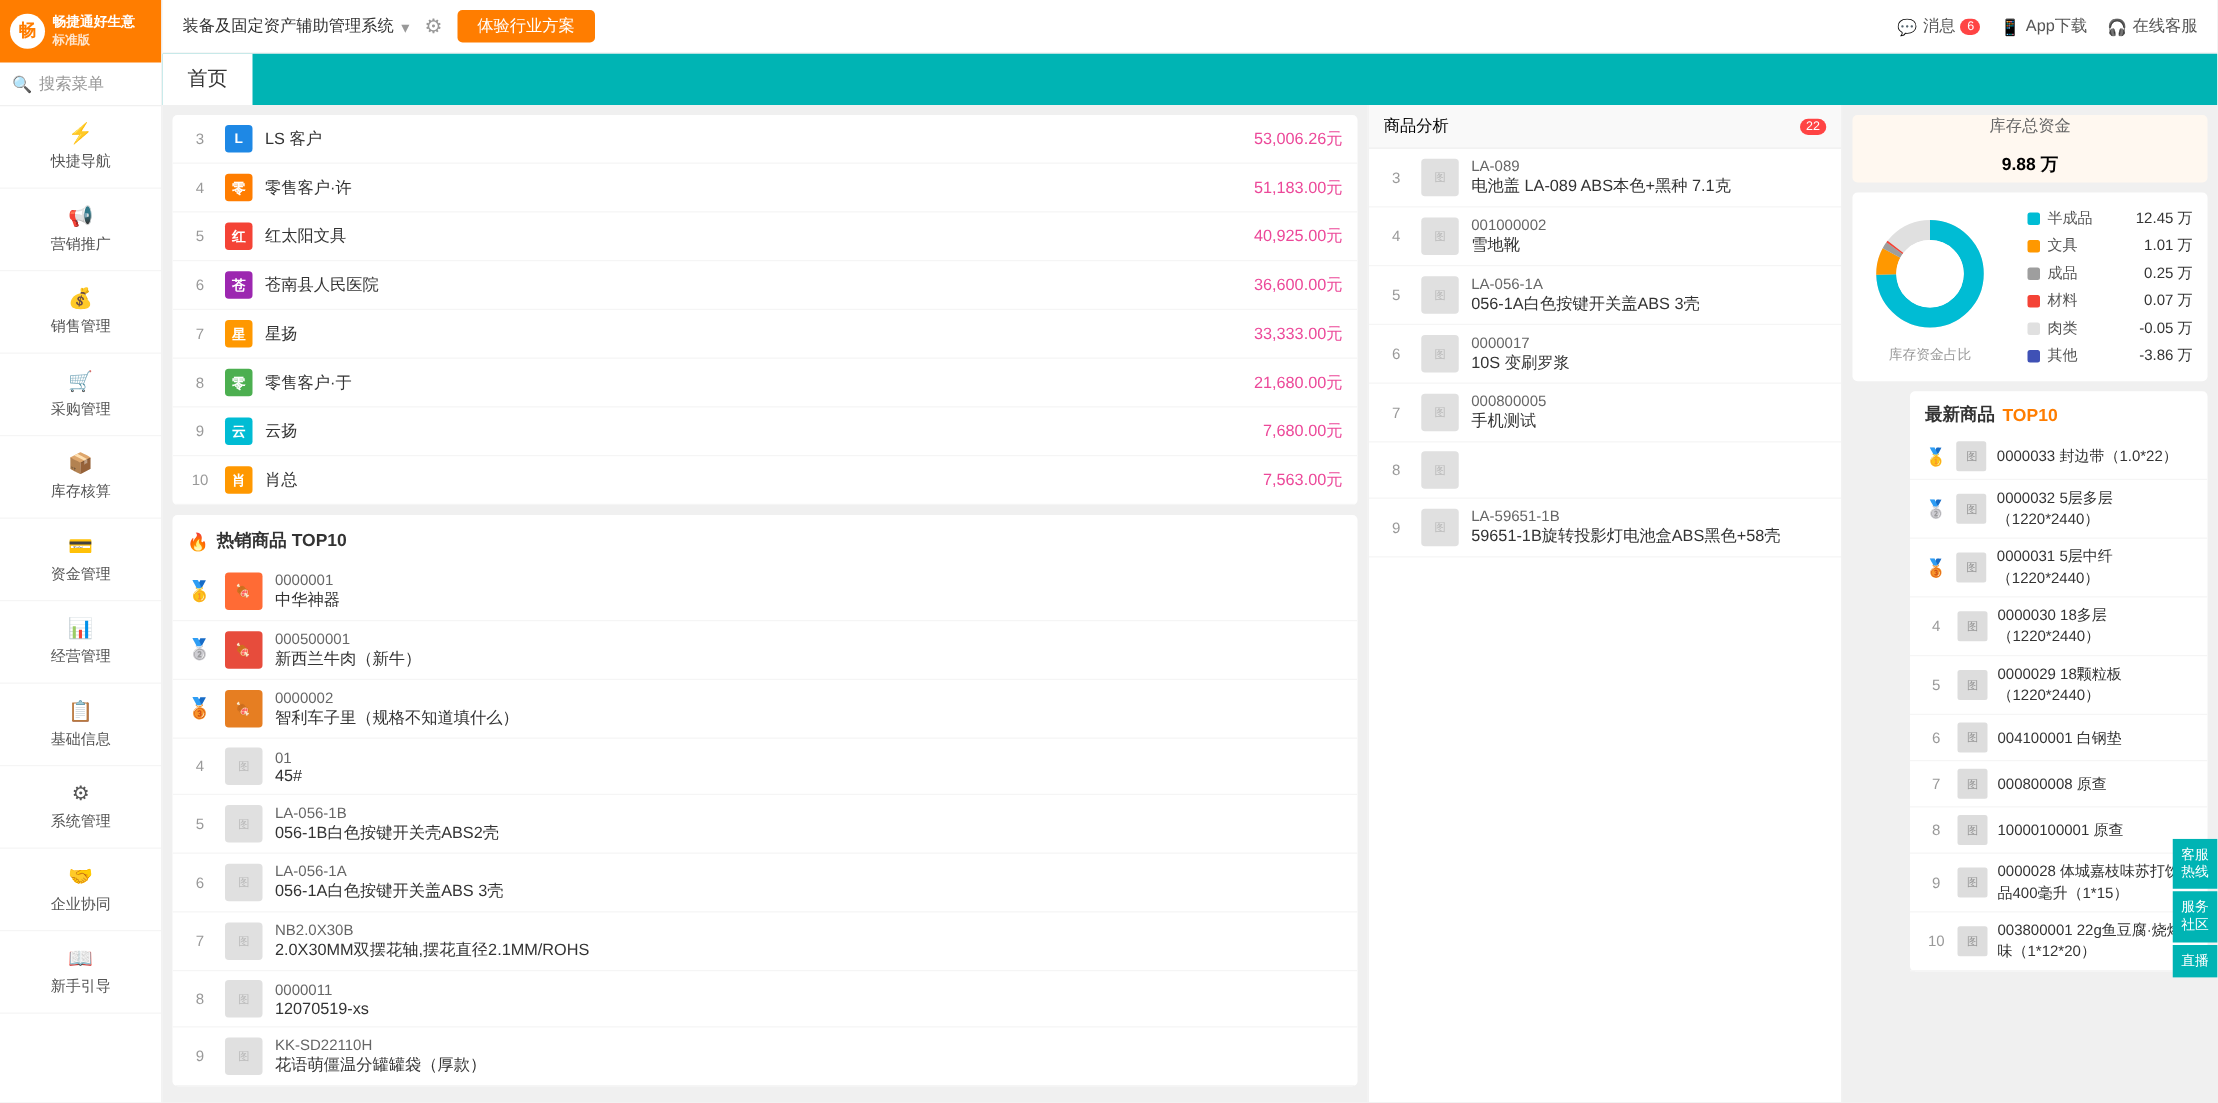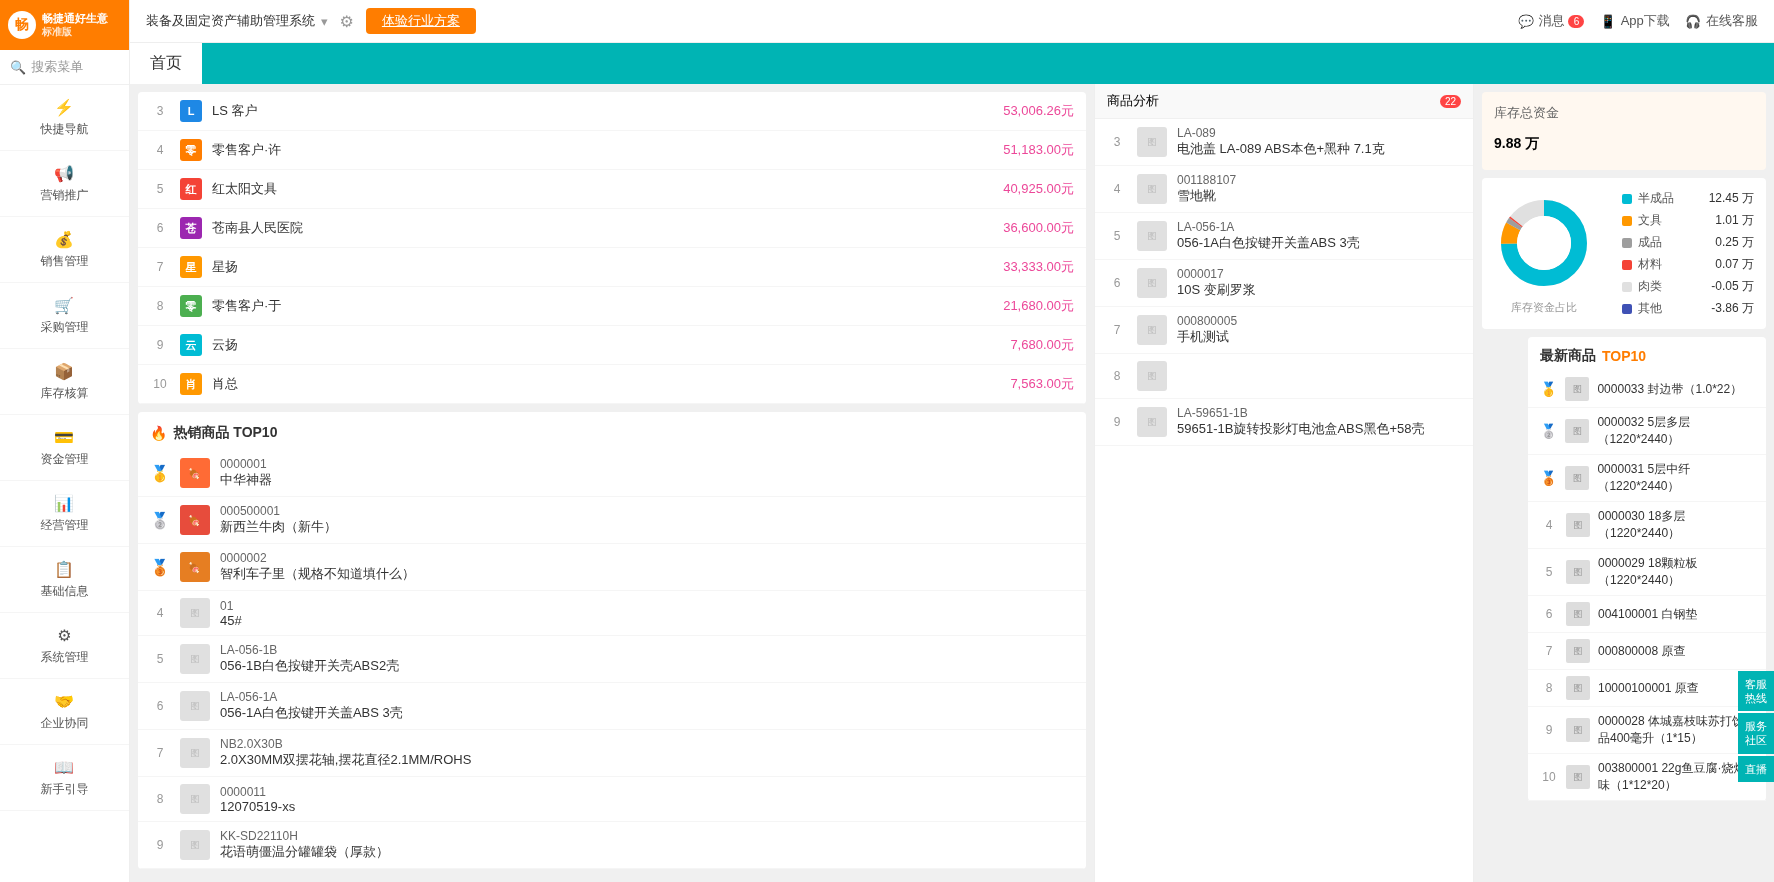--- a/index.html
+++ b/index.html
@@ -88,21 +88,20 @@
     .topbar-system .dropdown-arrow { color: #999; cursor: pointer; }
     .topbar-gear { color: #999; cursor: pointer; font-size: 16px; }
     .topbar-btn {
       background: #ff7d00;
       color: #fff;
       border: none;
       padding: 4px 16px;
       border-radius: 4px;
       cursor: pointer;
       font-size: 13px;
-      text-decoration: underline;
     }
     .topbar-right {
       margin-left: auto;
       display: flex; align-items: center; gap: 16px;
       color: #555; font-size: 13px;
     }
     .topbar-right-item {
       display: flex; align-items: center; gap: 4px;
       cursor: pointer;
     }
@@ -238,21 +237,21 @@
       display: flex;
       flex-direction: column;
       gap: 8px;
       padding: 8px;
     }
 
     
     .inventory-card {
       background: #fff8f0;
       border-radius: 4px;
-      padding: 12px;
+      text-align: center;
     }
     .inventory-title {
       font-size: 13px;
       color: #666;
       margin-bottom: 6px;
     }
     .inventory-amount {
       font-size: 22px;
       color: #333;
       font-weight: bold;
@@ -610,21 +609,21 @@
       <div class="product-img" style="background:#e0e0e0;font-size:9px;color:#bbb;">图</div>
       <div class="product-info">
         <div class="product-code">LA-089</div>
         <div class="product-name">电池盖 LA-089 ABS本色+黑种 7.1克</div>
       </div>
     </div>
           <div class="product-row">
       <span class="rank-num">4</span>
       <div class="product-img" style="background:#e0e0e0;font-size:9px;color:#bbb;">图</div>
       <div class="product-info">
-        <div class="product-code">001188107</div>
+        <div class="product-code">001000002</div>
         <div class="product-name">雪地靴</div>
       </div>
     </div>
           <div class="product-row">
       <span class="rank-num">5</span>
       <div class="product-img" style="background:#e0e0e0;font-size:9px;color:#bbb;">图</div>
       <div class="product-info">
         <div class="product-code">LA-056-1A</div>
         <div class="product-name">056-1A白色按键开关盖ABS 3壳</div>
       </div>

